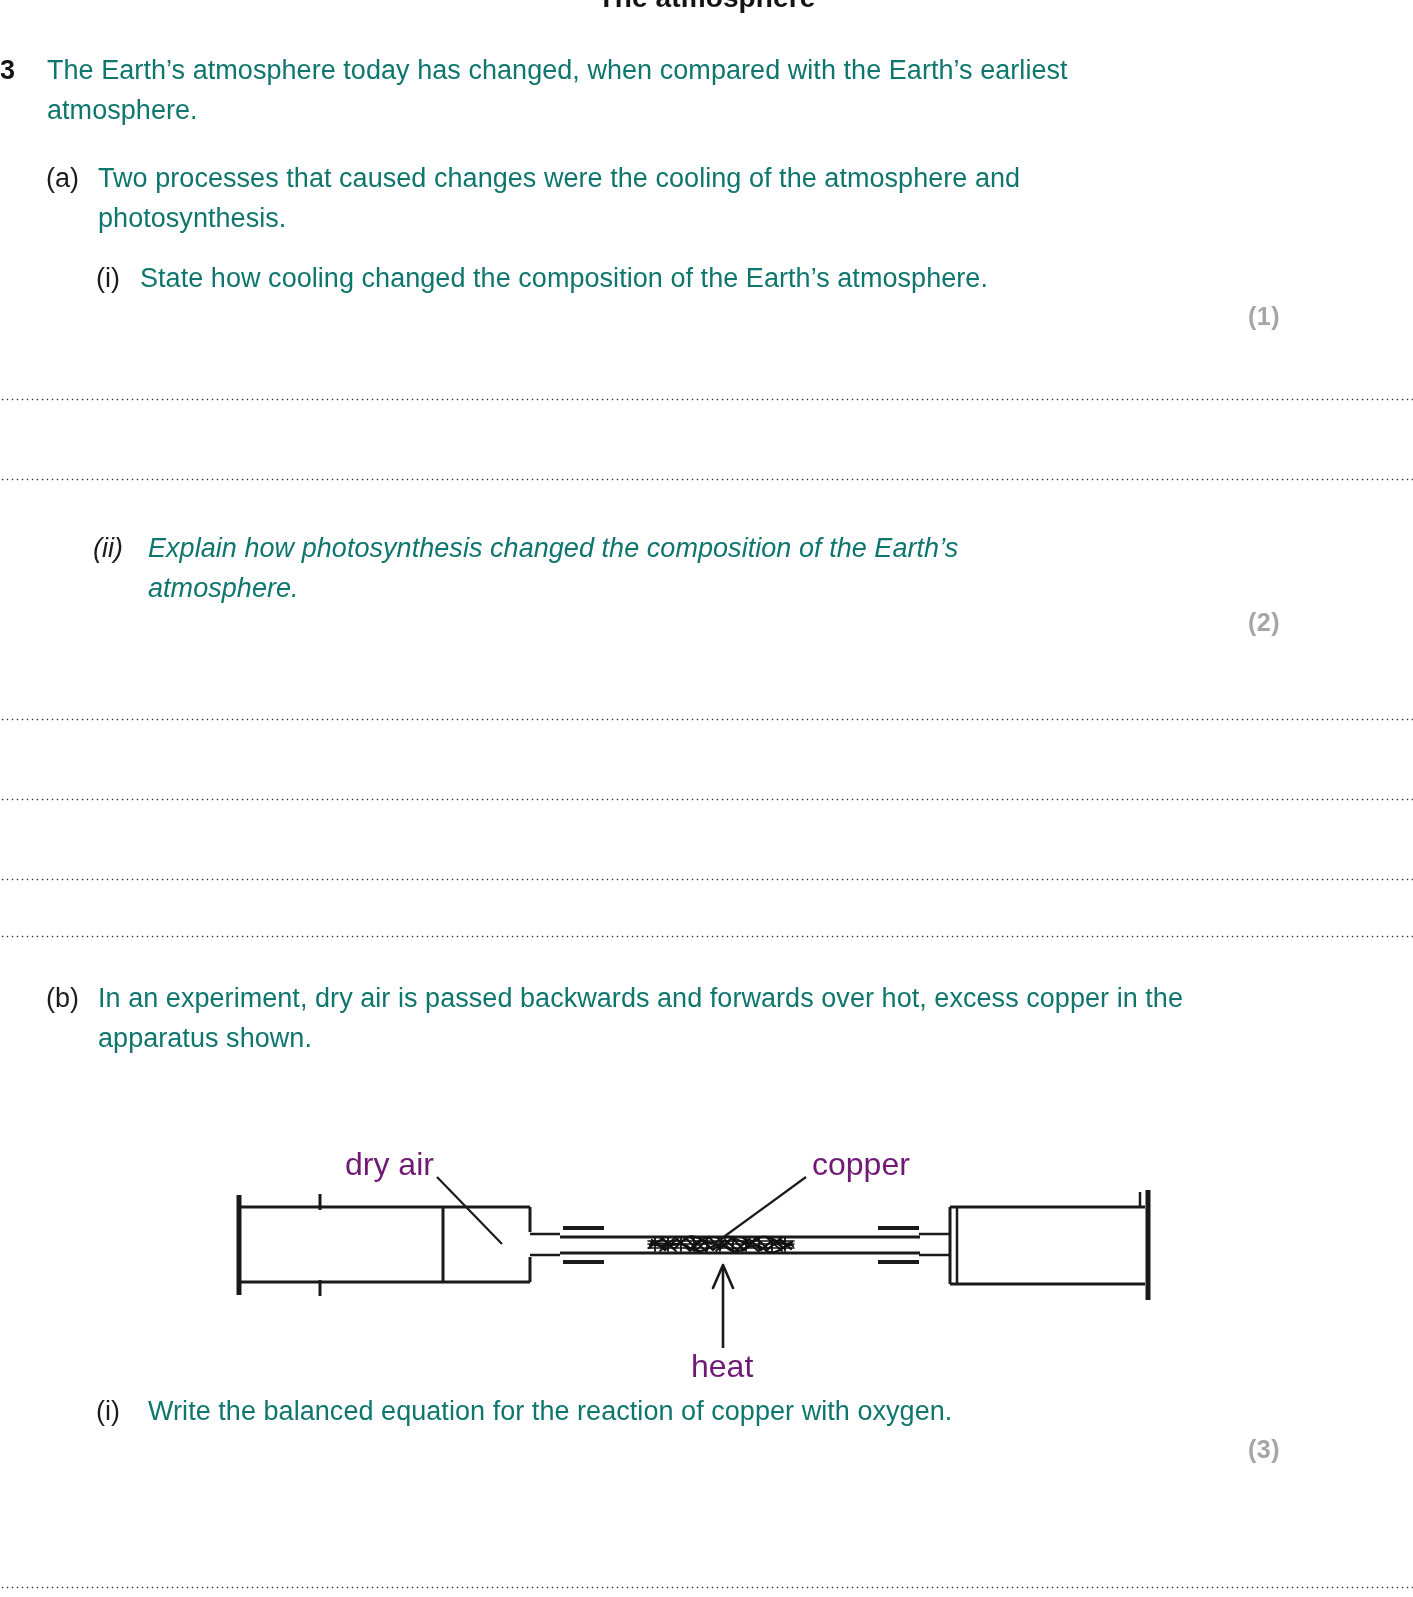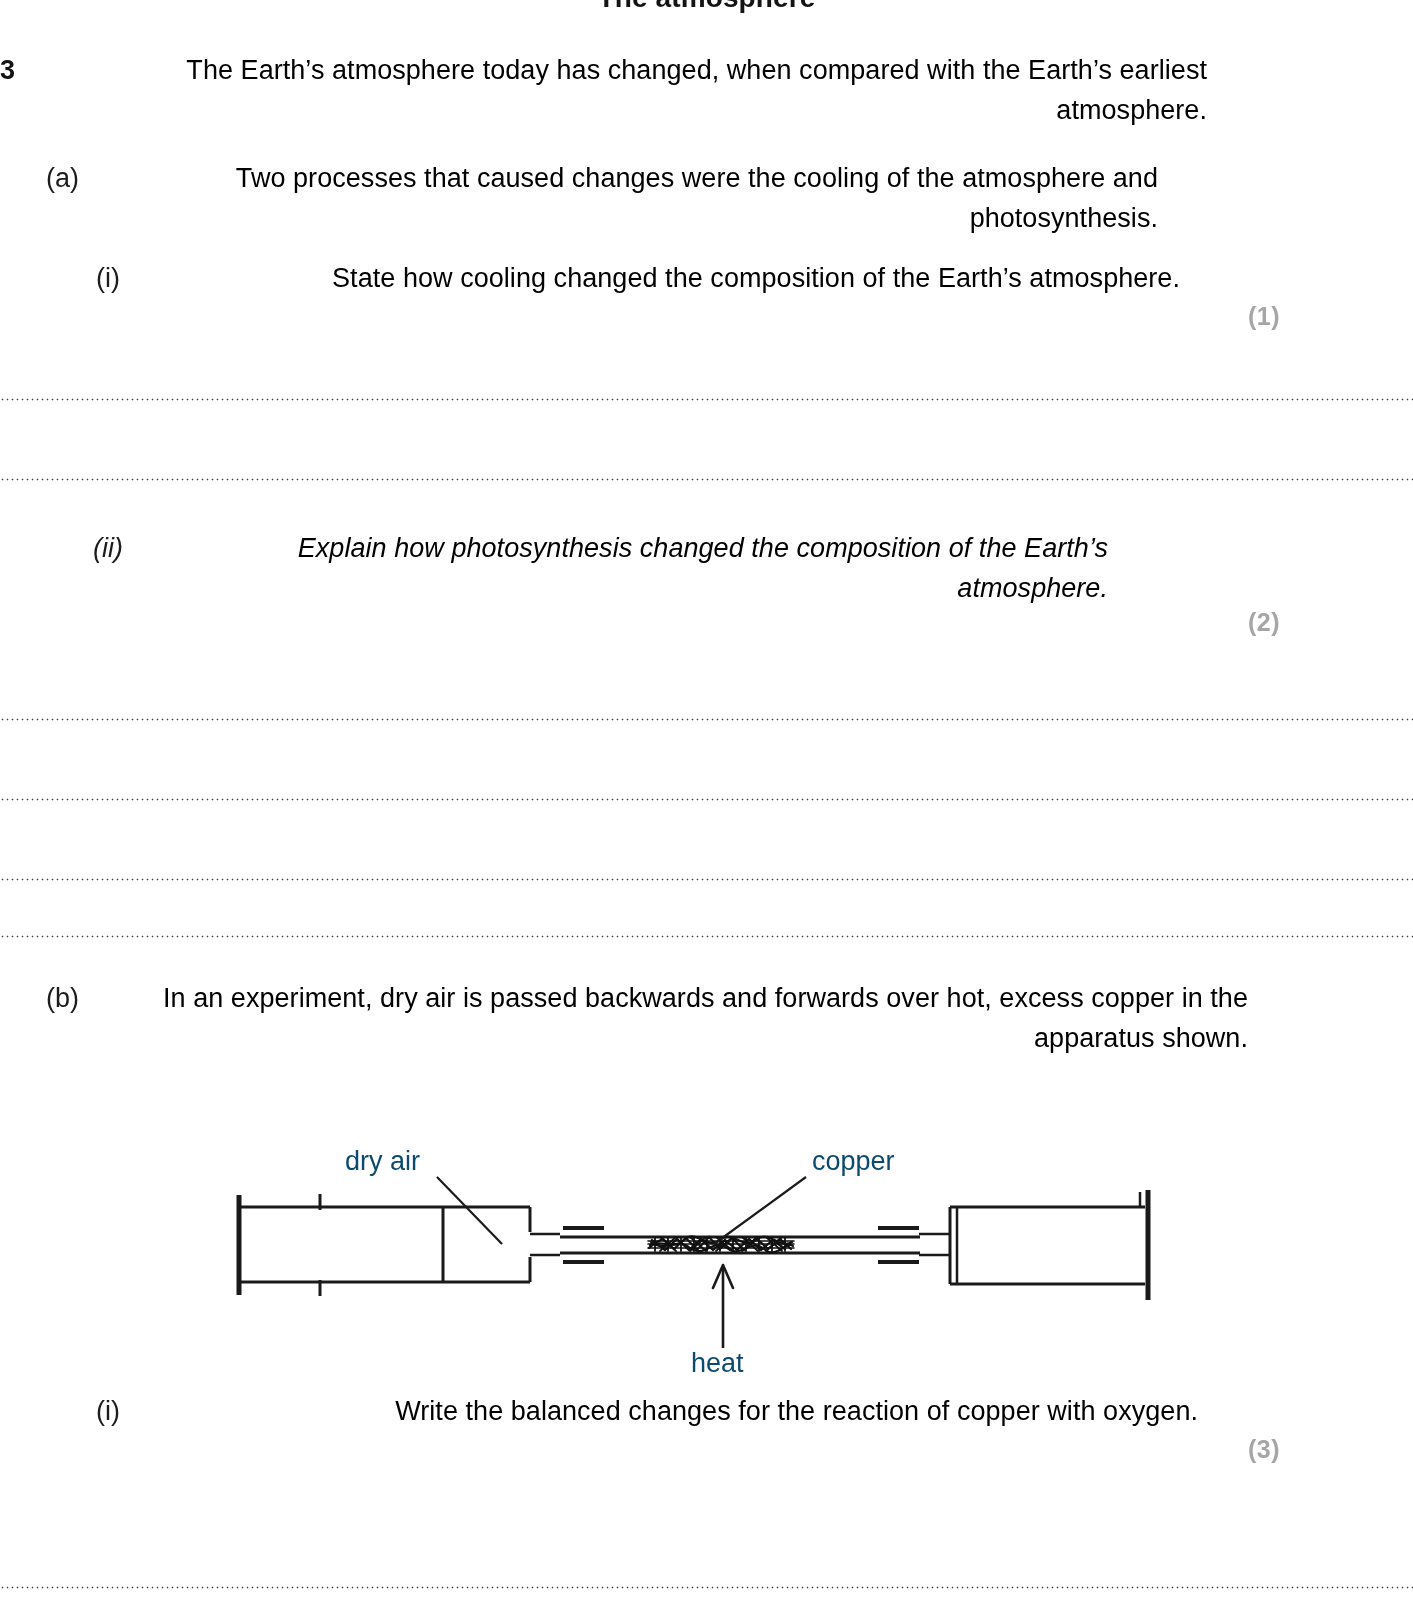--- a/index.html
+++ b/index.html
@@ -31,23 +31,22 @@
     font-weight: bold;
     letter-spacing: 0.1px;
     color: #141414;
   }
 
   
   .qtext {
     position: absolute;
     font-size: 27px;
     line-height: 40px;
-    color: #000000;
+    color: #0f766e;
     letter-spacing: 0.05px;
-    text-align: right;
   }
   .qnum {
     position: absolute;
     font-size: 27px;
     font-weight: bold;
     line-height: 40px;
     color: #141414;
   }
   .qlabel {
     position: absolute;
@@ -84,22 +83,22 @@
     position: absolute;
     left: 0;
     top: 1135px;
     width: 1413px;
     height: 255px;
   }
   .diagram svg { display: block; }
 
   .dlabel {
     position: absolute;
-    font-size: 27px;
-    color: #0c4a6e;
+    font-size: 32px;
+    color: #701a75;
     line-height: 1;
     white-space: nowrap;
   }
 </style>
 </head>
 <body>
 
 <div id="page">
 
   <div class="page-heading">The atmosphere</div>
@@ -203,19 +202,19 @@
       </g>
     </svg>
 
     <div class="dlabel" style="left:345px; top:13px;">dry air</div>
     <div class="dlabel" style="left:812px; top:13px;">copper</div>
     <div class="dlabel" style="left:691px; top:215px;">heat</div>
   </div>
 
   <div class="qlabel" style="left:96px; top:1391px;">(i)</div>
 
-  <div class="qtext" style="left:148px; top:1391px; width:1050px;">Write the balanced changes for the reaction of copper with oxygen.</div>
+  <div class="qtext" style="left:148px; top:1391px; width:1050px;">Write the balanced equation for the reaction of copper with oxygen.</div>
 
   <div class="marks" style="top:1435px;">(3)</div>
 
   <div class="dotline" style="top:1586px;"></div>
 
 </div>
 
 </body></html>

